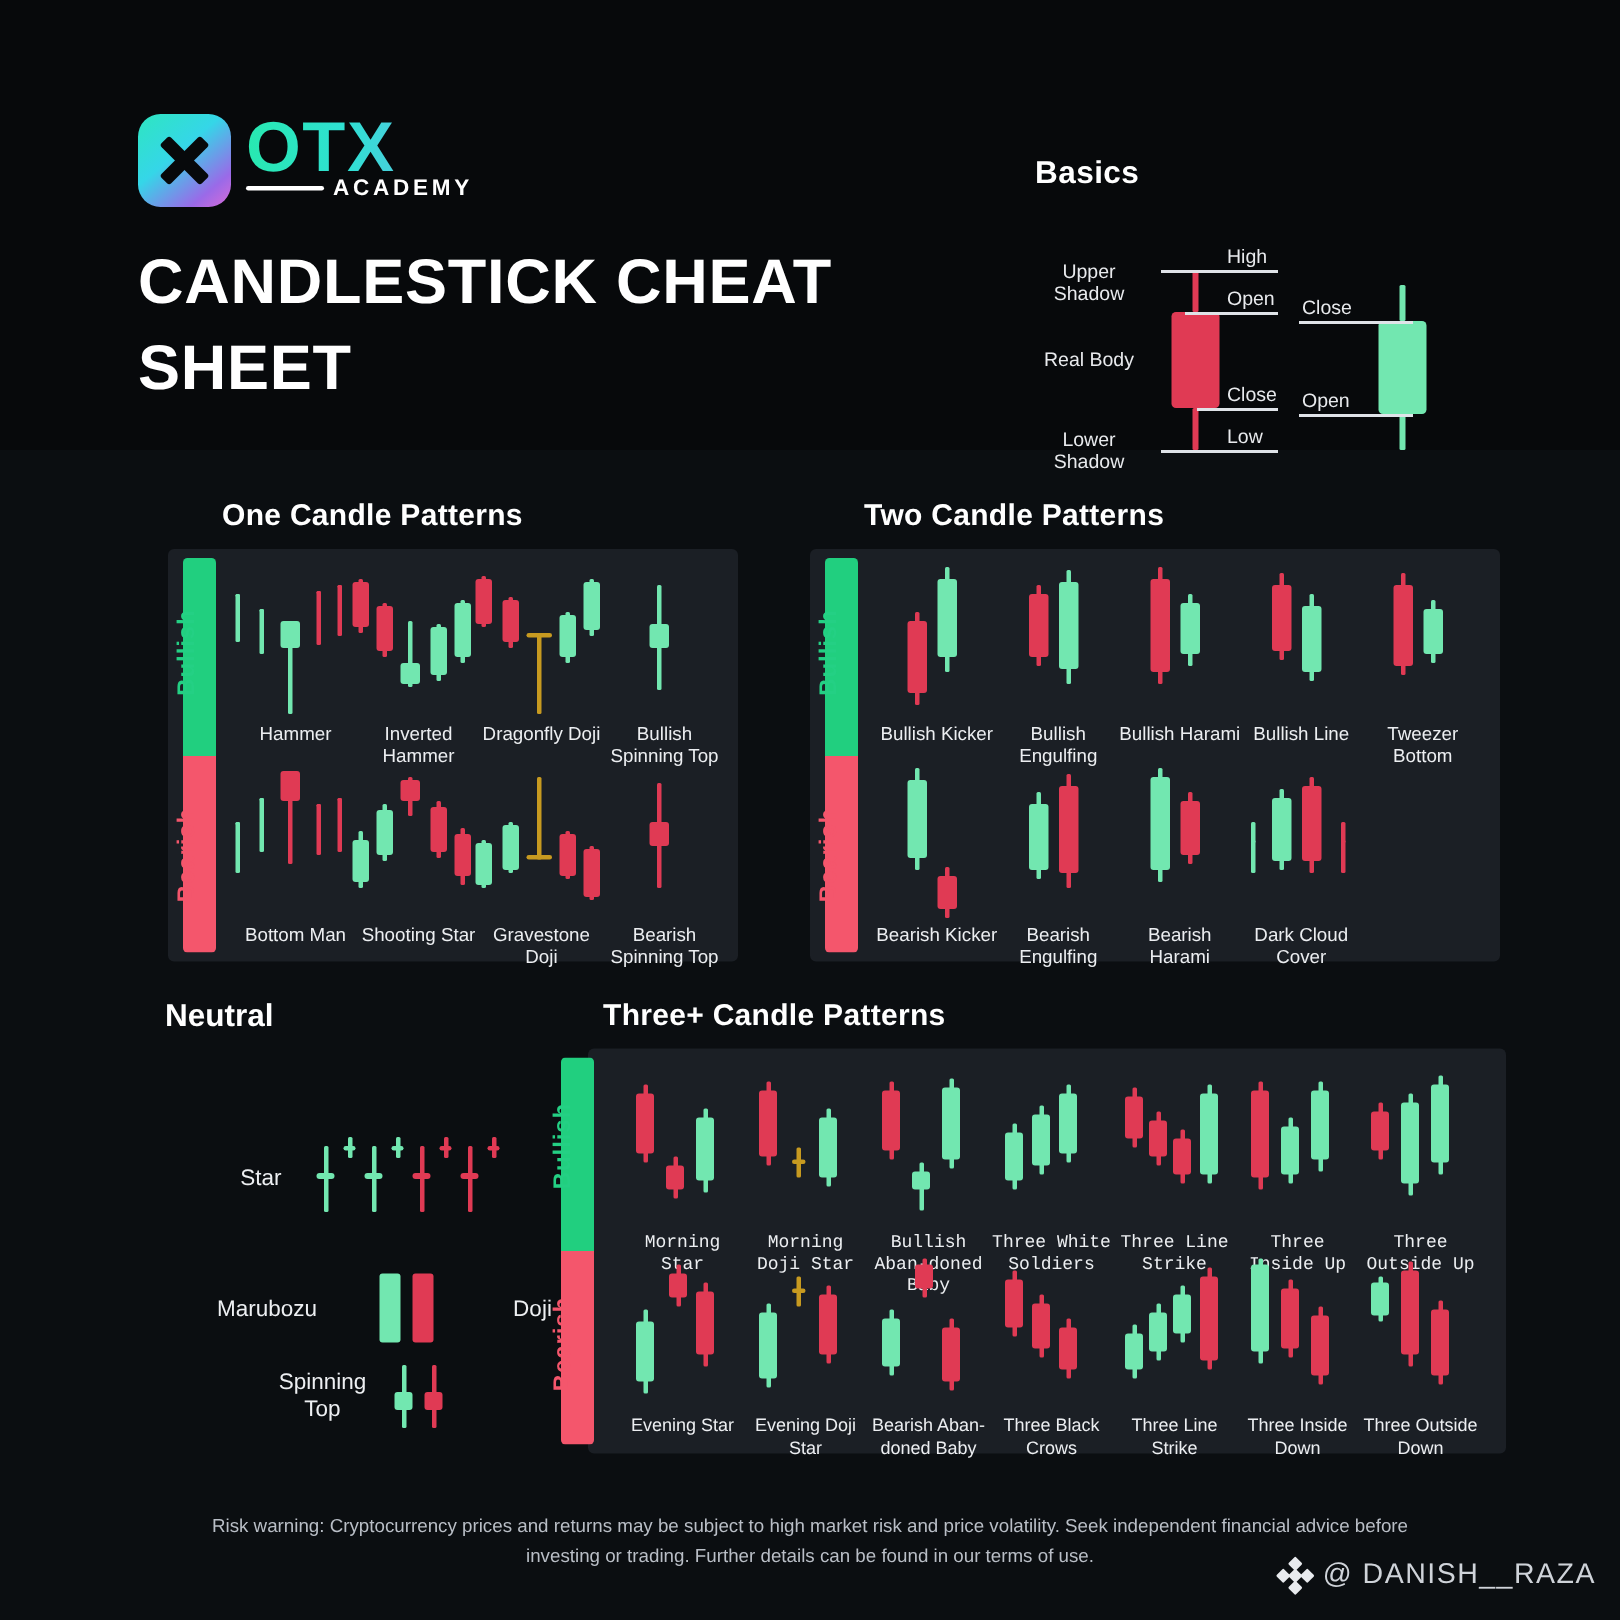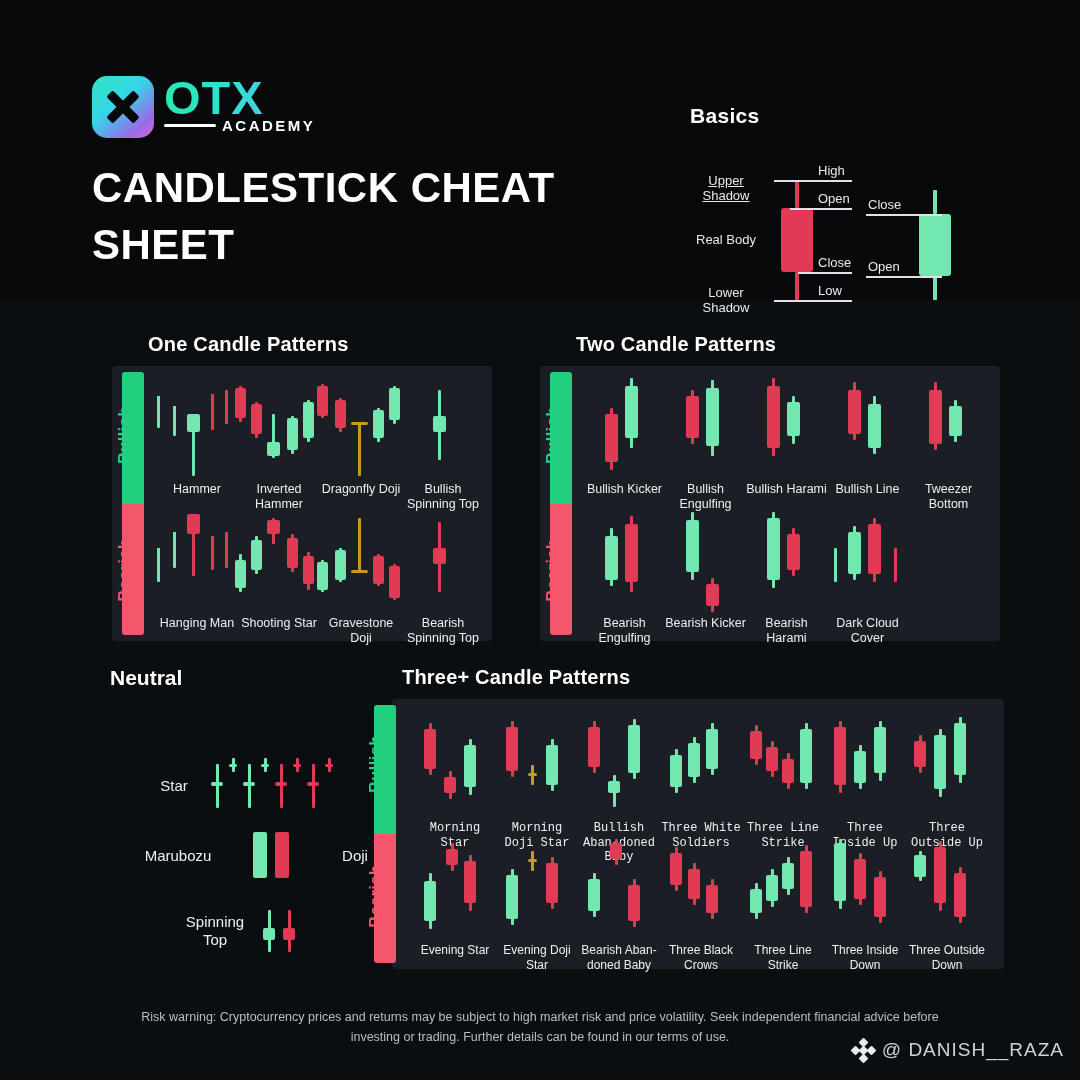--- a/index.html
+++ b/index.html
@@ -151,21 +151,21 @@
         <div class="bz-wick" style="left:243px;top:138px;height:24px;background:#72e7b0;"></div>
 
         <div class="bz-line" style="left:84px;top:42px;width:78px;"></div>
         <div class="bz-line" style="left:100px;top:70px;width:62px;"></div>
         <div class="bz-line" style="left:108px;top:134px;width:54px;"></div>
         <div class="bz-line" style="left:84px;top:162px;width:78px;"></div>
 
         <div class="bz-line" style="left:176px;top:76px;width:76px;"></div>
         <div class="bz-line" style="left:176px;top:138px;width:76px;"></div>
 
-        <div class="bz-lbl" style="left:-2px;top:36px;width:76px;text-decoration:underline;">Upper Shadow</div>
+        <div class="bz-lbl" style="left:-2px;top:36px;width:76px;">Upper Shadow</div>
         <div class="bz-lbl" style="left:-2px;top:95px;width:76px;">Real Body</div>
         <div class="bz-lbl" style="left:-2px;top:148px;width:76px;">Lower Shadow</div>
 
         <div class="bz-lbl right" style="left:128px;top:26px;width:60px;">High</div>
         <div class="bz-lbl right" style="left:128px;top:54px;width:60px;">Open</div>
         <div class="bz-lbl right" style="left:128px;top:118px;width:60px;">Close</div>
         <div class="bz-lbl right" style="left:128px;top:146px;width:60px;">Low</div>
 
         <div class="bz-lbl right" style="left:178px;top:60px;width:60px;">Close</div>
         <div class="bz-lbl right" style="left:178px;top:122px;width:60px;">Open</div>
@@ -243,21 +243,21 @@
               <div class="body" style="left: 6px; top: 40px; width: 3px; height: 2px; background: rgb(114, 231, 176);"></div>
               <div class="wick" style="left: 22px; top: 24px; width: 3px; height: 36px; background: rgb(114, 231, 176);"></div>
               <div class="body" style="left: 22px; top: 24px; width: 3px; height: 2px; background: rgb(114, 231, 176);"></div>
               <div class="wick" style="left: 41px; top: 6px; width: 3px; height: 62px; background: rgb(224, 58, 84);"></div>
               <div class="body" style="left: 36px; top: 6px; width: 13px; height: 20px; background: rgb(224, 58, 84);"></div>
               <div class="wick" style="left: 60px; top: 28px; width: 3px; height: 34px; background: rgb(224, 58, 84);"></div>
               <div class="body" style="left: 60px; top: 28px; width: 3px; height: 2px; background: rgb(224, 58, 84);"></div>
               <div class="wick" style="left: 74px; top: 24px; width: 3px; height: 36px; background: rgb(224, 58, 84);"></div>
               <div class="body" style="left: 74px; top: 24px; width: 3px; height: 2px; background: rgb(224, 58, 84);"></div>
             </div>
-            <div class="cap" style="font-size: 12.5px; width: 82px;">Hanging Man</div>
+            <div class="cap" style="font-size: 12.5px; width: 82px;">Bottom Man</div>
           </div>
           <div class="cell" style="width: 82px;">
             <div class="art" style="width: 92px; height: 104px;">
               <div class="wick" style="left: 6px; top: 46px; width: 3px; height: 38px; background: rgb(114, 231, 176);"></div>
               <div class="body" style="left: 2px; top: 52px; width: 11px; height: 28px; background: rgb(114, 231, 176);"></div>
               <div class="wick" style="left: 22px; top: 28px; width: 3px; height: 38px; background: rgb(114, 231, 176);"></div>
               <div class="body" style="left: 18px; top: 32px; width: 11px; height: 30px; background: rgb(114, 231, 176);"></div>
               <div class="wick" style="left: 39px; top: 10px; width: 3px; height: 26px; background: rgb(224, 58, 84);"></div>
               <div class="body" style="left: 34px; top: 12px; width: 13px; height: 14px; background: rgb(224, 58, 84);"></div>
               <div class="wick" style="left: 58px; top: 26px; width: 3px; height: 38px; background: rgb(224, 58, 84);"></div>
@@ -345,35 +345,35 @@
               <div class="body" style="left: 16px; top: 16px; width: 13px; height: 54px; background: rgb(224, 58, 84);"></div>
               <div class="wick" style="left: 41px; top: 26px; width: 3px; height: 42px; background: rgb(114, 231, 176);"></div>
               <div class="body" style="left: 36px; top: 32px; width: 13px; height: 30px; background: rgb(114, 231, 176);"></div>
             </div>
             <div class="cap" style="font-size: 12.5px; width: 81px;">Tweezer Bottom</div>
           </div>
         </div>
       <div class="row" id="two-bear" style="left:44px;top:142px;width:408px;">
           <div class="cell" style="width: 81px;">
             <div class="art" style="width: 72px; height: 104px;">
+              <div class="wick" style="left: 21px; top: 4px; width: 3px; height: 68px; background: rgb(114, 231, 176);"></div>
+              <div class="body" style="left: 16px; top: 12px; width: 13px; height: 52px; background: rgb(114, 231, 176);"></div>
+              <div class="wick" style="left: 41px; top: 70px; width: 3px; height: 34px; background: rgb(224, 58, 84);"></div>
+              <div class="body" style="left: 36px; top: 76px; width: 13px; height: 22px; background: rgb(224, 58, 84);"></div>
+            </div>
+            <div class="cap" style="font-size: 12.5px; width: 81px;">Bearish Kicker</div>
+          </div>
+          <div class="cell" style="width: 81px;">
+            <div class="art" style="width: 72px; height: 104px;">
               <div class="wick" style="left: 21px; top: 20px; width: 3px; height: 58px; background: rgb(114, 231, 176);"></div>
               <div class="body" style="left: 16px; top: 28px; width: 13px; height: 44px; background: rgb(114, 231, 176);"></div>
               <div class="wick" style="left: 41px; top: 8px; width: 3px; height: 76px; background: rgb(224, 58, 84);"></div>
               <div class="body" style="left: 36px; top: 16px; width: 13px; height: 58px; background: rgb(224, 58, 84);"></div>
             </div>
             <div class="cap" style="font-size: 12.5px; width: 81px;">Bearish Engulfing</div>
-          </div>
-          <div class="cell" style="width: 81px;">
-            <div class="art" style="width: 72px; height: 104px;">
-              <div class="wick" style="left: 21px; top: 4px; width: 3px; height: 68px; background: rgb(114, 231, 176);"></div>
-              <div class="body" style="left: 16px; top: 12px; width: 13px; height: 52px; background: rgb(114, 231, 176);"></div>
-              <div class="wick" style="left: 41px; top: 70px; width: 3px; height: 34px; background: rgb(224, 58, 84);"></div>
-              <div class="body" style="left: 36px; top: 76px; width: 13px; height: 22px; background: rgb(224, 58, 84);"></div>
-            </div>
-            <div class="cap" style="font-size: 12.5px; width: 81px;">Bearish Kicker</div>
           </div>
           <div class="cell" style="width: 81px;">
             <div class="art" style="width: 72px; height: 104px;">
               <div class="wick" style="left: 21px; top: 4px; width: 3px; height: 76px; background: rgb(114, 231, 176);"></div>
               <div class="body" style="left: 16px; top: 10px; width: 13px; height: 62px; background: rgb(114, 231, 176);"></div>
               <div class="wick" style="left: 41px; top: 20px; width: 3px; height: 48px; background: rgb(224, 58, 84);"></div>
               <div class="body" style="left: 36px; top: 26px; width: 13px; height: 36px; background: rgb(224, 58, 84);"></div>
             </div>
             <div class="cap" style="font-size: 12.5px; width: 81px;">Bearish Harami</div>
           </div>
@@ -411,21 +411,21 @@
             <div class="wick" style="left: 72.5px; top: 8px; width: 3px; height: 44px; background: rgb(224, 58, 84);"></div>
             <div class="body" style="left: 68px; top: 26px; width: 12px; height: 4px; background: rgb(224, 58, 84);"></div>
             <div class="wick" style="left: 88.5px; top: 2px; width: 3px; height: 14px; background: rgb(224, 58, 84);"></div>
             <div class="body" style="left: 86px; top: 8px; width: 8px; height: 3px; background: rgb(224, 58, 84);"></div>
             <div class="wick" style="left: 104.5px; top: 8px; width: 3px; height: 44px; background: rgb(224, 58, 84);"></div>
             <div class="body" style="left: 100px; top: 26px; width: 12px; height: 4px; background: rgb(224, 58, 84);"></div>
             <div class="wick" style="left: 120.5px; top: 2px; width: 3px; height: 14px; background: rgb(224, 58, 84);"></div>
             <div class="body" style="left: 118px; top: 8px; width: 8px; height: 3px; background: rgb(224, 58, 84);"></div>
           </span>
       </div>
-      <div class="nrow" style="left:0px;top:120px;gap:24px;">
+      <div class="nrow" style="left:0px;top:137px;gap:24px;">
         <span class="nlbl" style="width:82px;">Marubozu</span>
         <span class="nart" id="n-maru" style="width:44px;height:56px;margin-left:8px;">
             <div class="body" style="left: 2px; top: 4px; width: 14px; height: 46px; background: rgb(114, 231, 176);"></div>
             <div class="body" style="left: 24px; top: 4px; width: 14px; height: 46px; background: rgb(224, 58, 84);"></div>
           </span>
         <span class="nlbl" style="width:44px;margin-left:14px;">Doji</span>
         <span class="nart" id="n-doji" style="width:28px;height:56px;">
             <div class="wick" style="left: 12.5px; top: 4px; width: 3px; height: 44px; background: rgb(199, 154, 32);"></div>
             <div class="body" style="left: 6px; top: 24px; width: 16px; height: 3px; background: rgb(199, 154, 32);"></div>
           </span>

